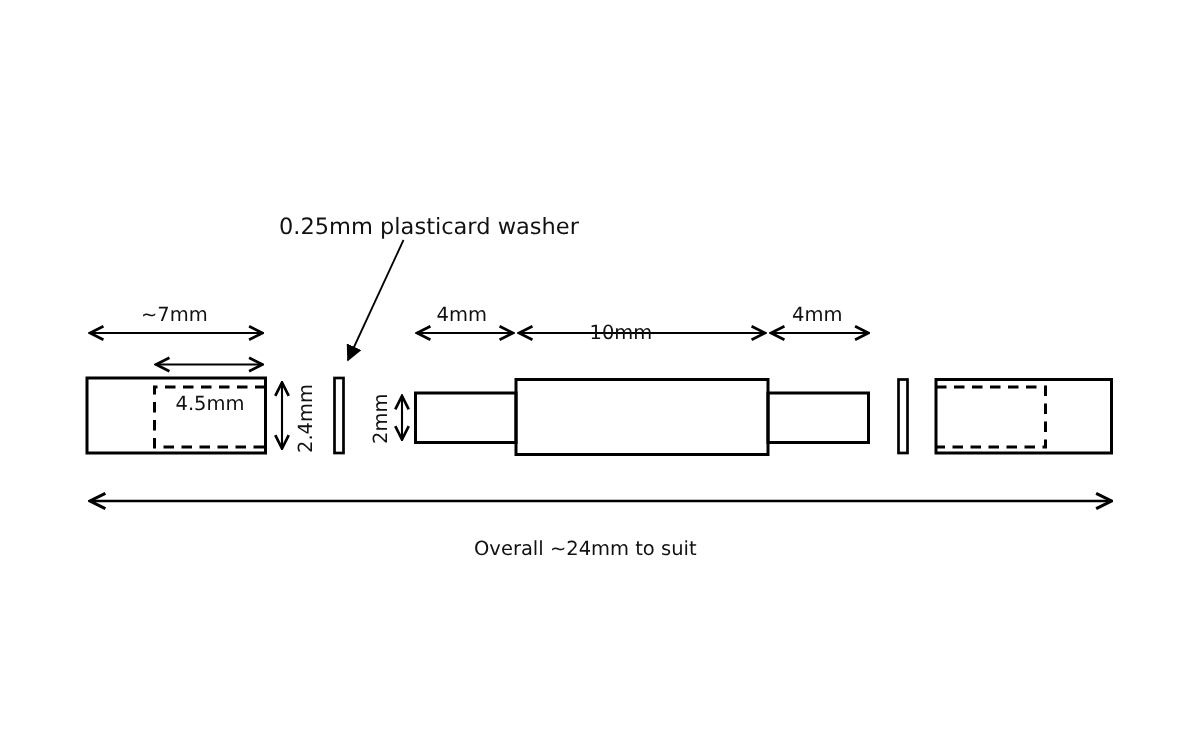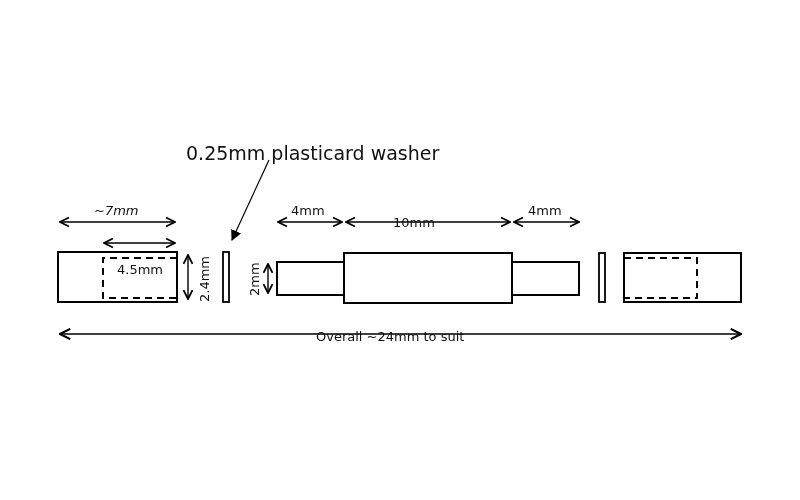--- a/index.html
+++ b/index.html
@@ -48,21 +48,21 @@
   <rect x="599" y="253" width="6" height="49" fill="none" stroke="#000" stroke-width="1.8"></rect>
 
   <g>
     <rect x="624" y="253" width="117" height="49" fill="none" stroke="#000" stroke-width="2"></rect>
     <path d="M624,258 L697,258 L697,298 L624,298" fill="none" stroke="#000" stroke-width="2" stroke-dasharray="7,5"></path>
   </g>
 
   <line x1="60" y1="334" x2="741" y2="334" stroke="#000" stroke-width="1.6" marker-start="url(#arr)" marker-end="url(#arr)"></line>
 </svg>
 
-<div class="lbl" style="left:186px; top:144px; font-size:19px;">0.25mm plasticard washer</div>
-<div class="lbl" style="left:94px; top:204px;font-style:italic;">~7mm</div>
+<div class="lbl" style="left:186px; top:144px; font-size:15px;">0.25mm plasticard washer</div>
+<div class="lbl" style="left:94px; top:204px;">~7mm</div>
 <div class="lbl" style="left:117px; top:227px;margin-top:36px;">4.5mm</div>
 <div class="lbl vert" style="left:198px; top:302px;">2.4mm</div>
 <div class="lbl" style="left:291px; top:204px;">4mm</div>
 <div class="lbl" style="left:393px; top:216px;">10mm</div>
 <div class="lbl" style="left:528px; top:204px;">4mm</div>
 <div class="lbl vert" style="left:248px; top:296px;">2mm</div>
-<div class="lbl" style="left:316px; top:330px;">Overall ~24mm to suit</div>
+<div class="lbl" style="left:316px; top:360px;">Overall ~24mm to suit</div>
 
 </body></html>

